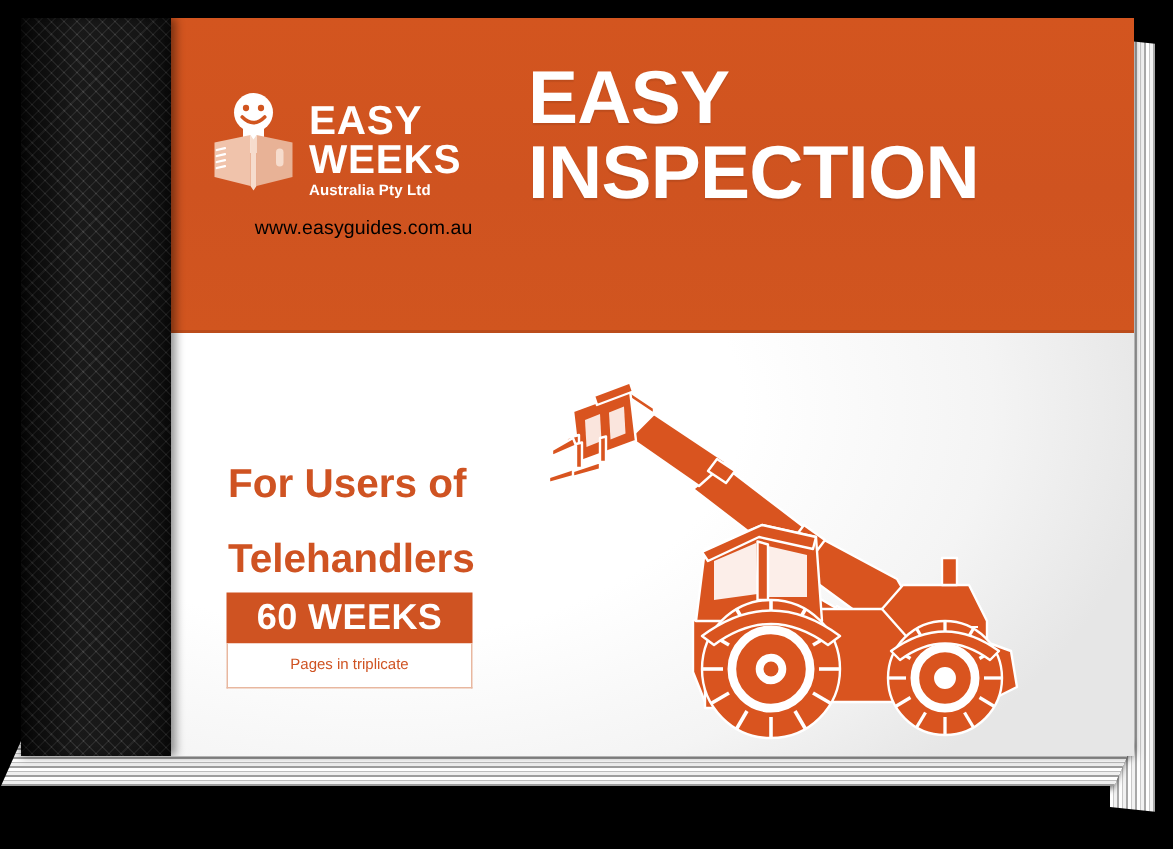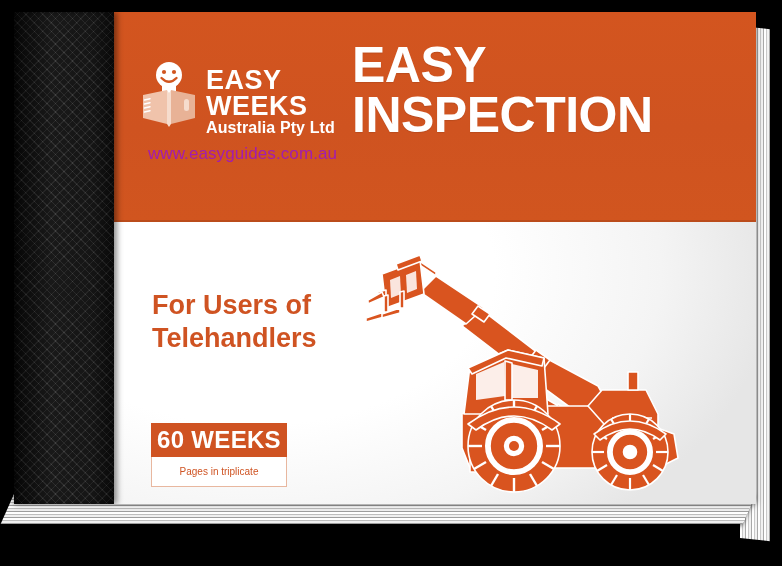--- a/index.html
+++ b/index.html
@@ -163,28 +163,28 @@
   .wm-easy, .wm-guides {
     color: #ffffff;
     font-weight: 700;
     font-size: 27px;
     line-height: 26px;
     letter-spacing: .5px;
   }
   .wm-sub {
     color: #ffffff;
     font-weight: 700;
-    font-size: 16px;
+    font-size: 10px;
     line-height: 15px;
     letter-spacing: .1px;
     margin-top: 1px;
   }
   .logo-url {
-    color: #a21caf;
-    font-size: 17px;
+    color: #000000;
+    font-size: 13px;
     margin-top: 9px;
     letter-spacing: .1px;
     text-align: center;
     width: 205px;
   }
 
   
   .title-block {
     position: absolute;
     left: 338px;
@@ -207,30 +207,30 @@
     left: 138px;
     top: 277px;
     z-index: 5;
   }
   .subtitle-line {
     color: #cf5322;
     font-weight: 700;
     font-size: 27px;
     line-height: 33px;
     white-space: nowrap;
+    margin-top: 17px;
   }
 
   
   .badge {
     position: absolute;
     left: 137px;
     top: 383px;
-    width: 136px;
+    width: 164px;
     z-index: 5;
-    margin-top: 28px;
   }
   .badge-top {
     background: #cf5322;
     color: #ffffff;
     font-weight: 700;
     font-size: 24px;
     line-height: 34px;
     text-align: center;
     letter-spacing: .3px;
   }

